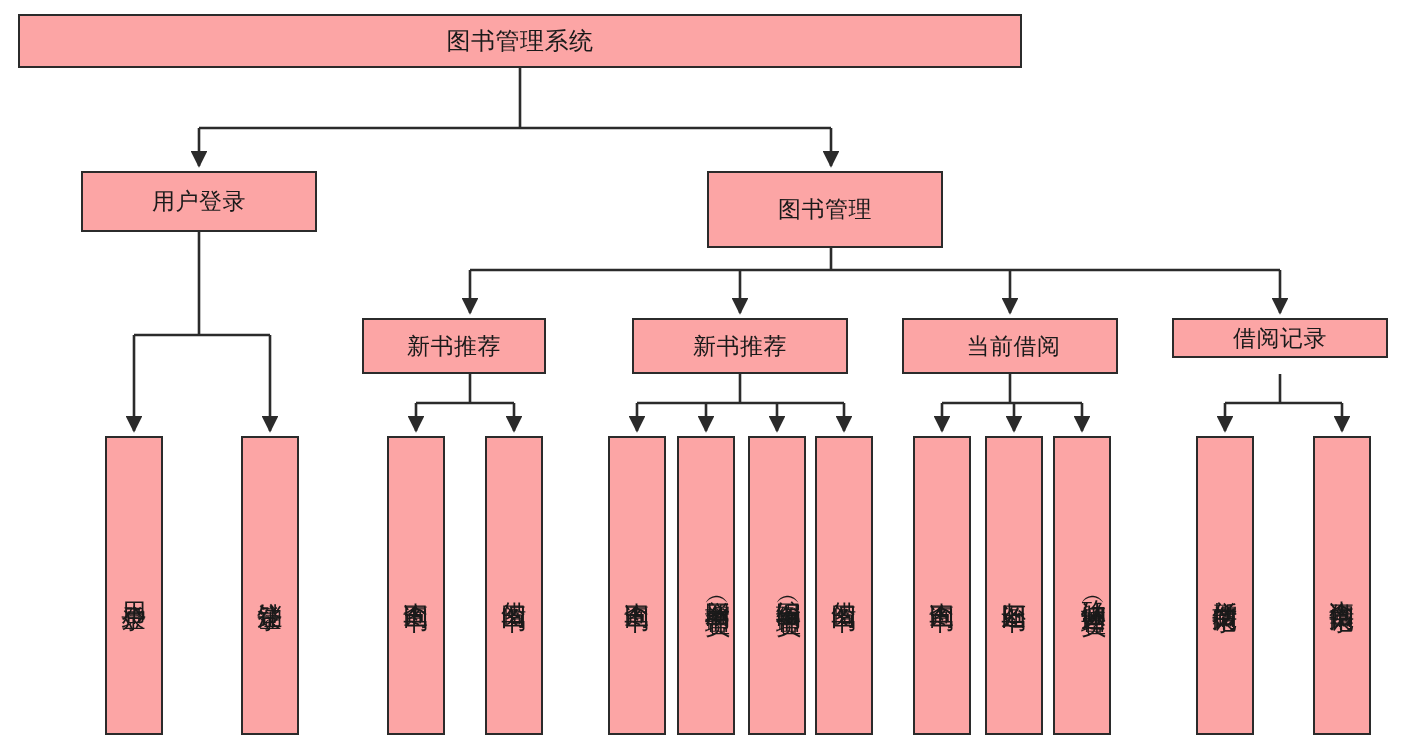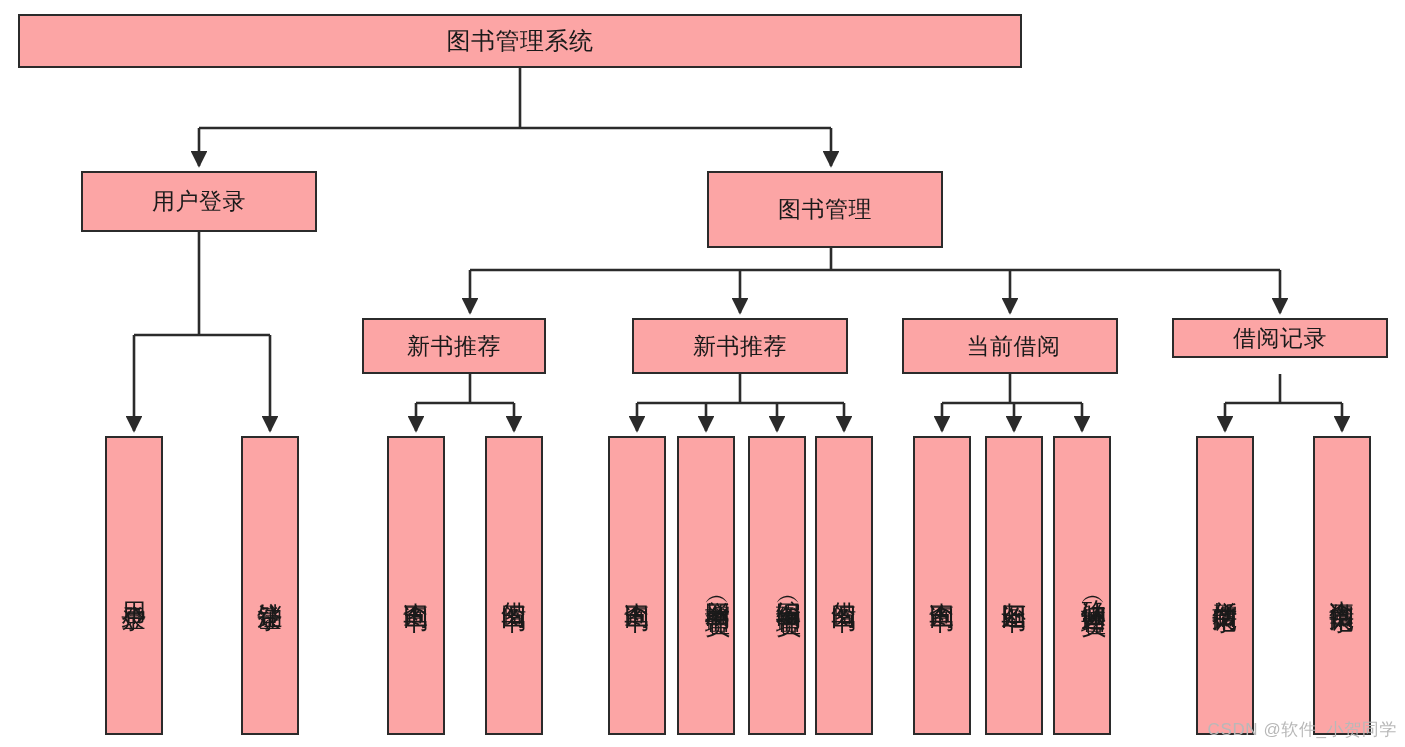--- a/index.html
+++ b/index.html
@@ -141,14 +141,13 @@
       <div class="node v top" style="left: 677px; top: 436px; width: 58px; height: 299px;">新增图书（管理员）</div>
       <div class="node v top" style="left: 748px; top: 436px; width: 58px; height: 299px;">编辑图书（管理员）</div>
       <div class="node v mid" style="left: 815px; top: 436px; width: 58px; height: 299px;">借阅图书</div>
       <div class="node v mid" style="left: 913px; top: 436px; width: 58px; height: 299px;">查询图书</div>
       <div class="node v mid" style="left: 985px; top: 436px; width: 58px; height: 299px;">归还图书</div>
       <div class="node v top" style="left: 1053px; top: 436px; width: 58px; height: 299px;">确认归还（管理员）</div>
       <div class="node v mid" style="left: 1196px; top: 436px; width: 58px; height: 299px;">新增借阅记录</div>
       <div class="node v mid" style="left: 1313px; top: 436px; width: 58px; height: 299px;">查询借阅记录</div>
     </div>
 
-  <div class="watermark">CSDN @软件_小贺同学</div>
 </div>
 
 </body></html>

